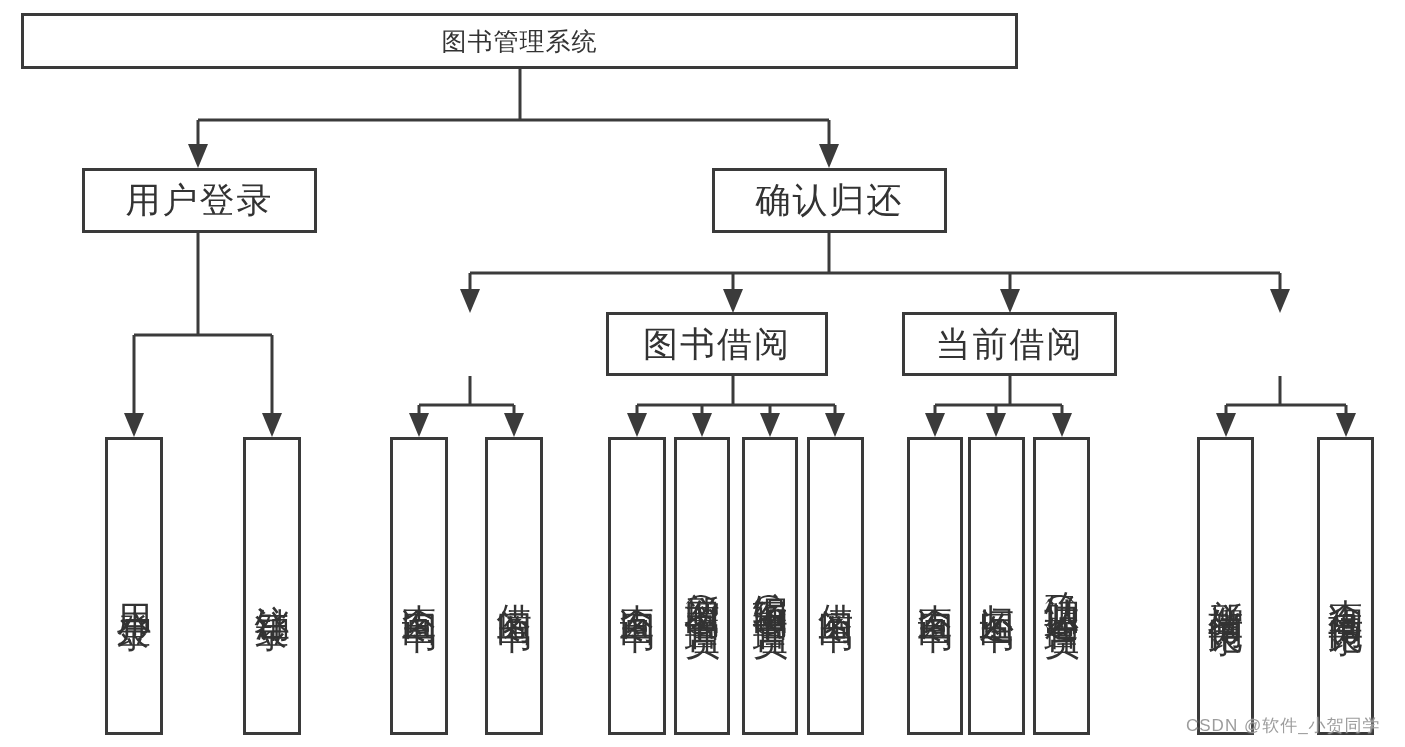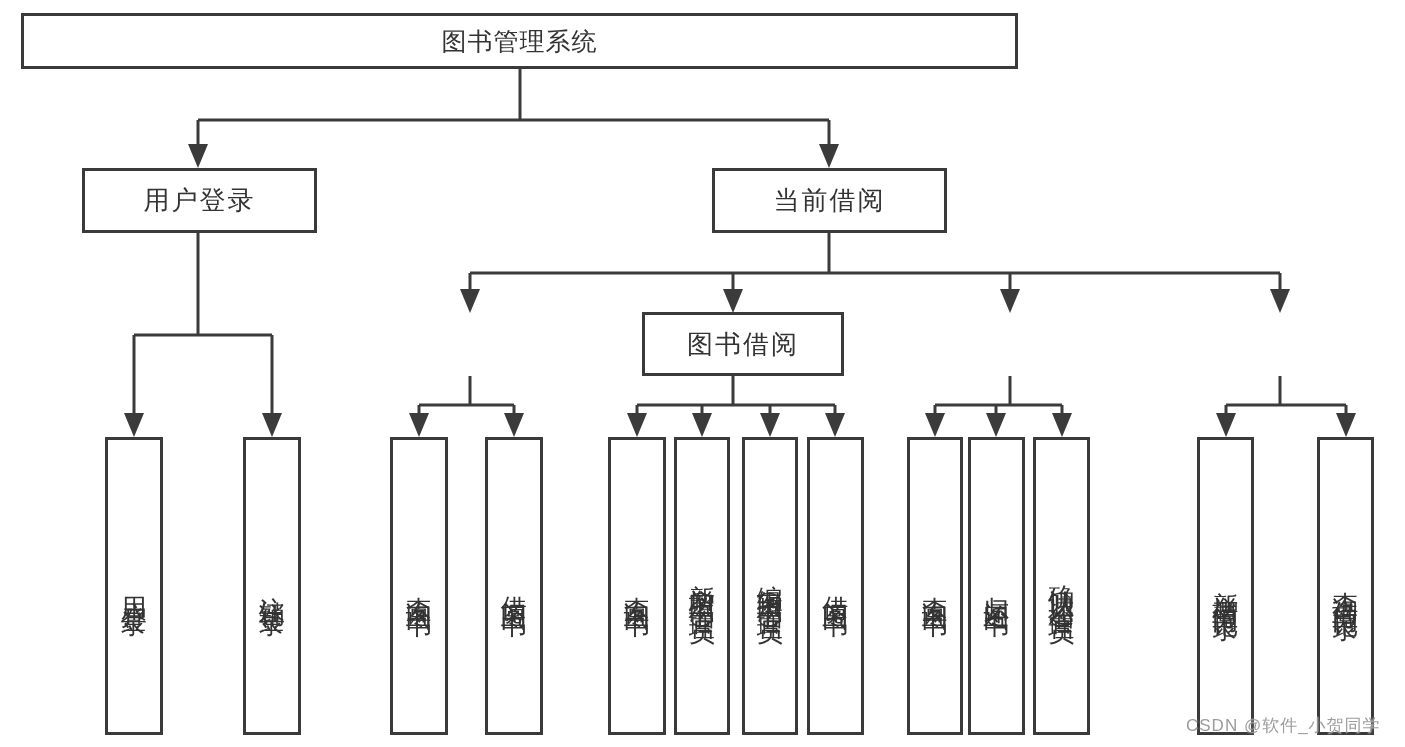--- a/index.html
+++ b/index.html
@@ -13,21 +13,21 @@
   .connectors { position:absolute; left:0; top:0; }
   .node {
     position:absolute;
     box-sizing:border-box;
     border:3px solid #3a3a3a;
     background:#ffffff;
     display:flex;
     align-items:center;
     justify-content:center;
     color:#333333;
-    font-size:26px;
+    font-size:35px;
     letter-spacing:2px;
     white-space:nowrap;
   }
   .node.root-node { font-size:25px; letter-spacing:1px; }
   .vnode span {
     writing-mode:vertical-rl;
     text-orientation:mixed;
     letter-spacing:5px;
     line-height:1.1;
     white-space:nowrap;
@@ -115,25 +115,28 @@
   </svg>
 
   <div class="node root-node" style="left:21px;top:13px;width:997px;height:56px">
     <span>图书管理系统</span>
   </div>
 
   <div class="node" style="left:82px;top:168px;width:235px;height:65px">
     <span>用户登录</span>
   </div>
   <div class="node" style="left:712px;top:168px;width:235px;height:65px">
-    <span>当前借阅</span>
+    <span>确认归还</span>
   </div>
 
-  <div class="node" style="left:642px;top:312px;width:202px;height:64px">
+  <div class="node" style="left:606px;top:312px;width:222px;height:64px">
     <span>图书借阅</span>
+  </div>
+  <div class="node" style="left:902px;top:312px;width:215px;height:64px">
+    <span>当前借阅</span>
   </div>
 
   <div class="node vnode" style="left:105px;top:437px;width:58px;height:298px">
     <span>用户登录</span>
   </div>
   <div class="node vnode" style="left:243px;top:437px;width:58px;height:298px">
     <span>注销登录</span>
   </div>
 
   <div class="node vnode" style="left:390px;top:437px;width:58px;height:298px">

